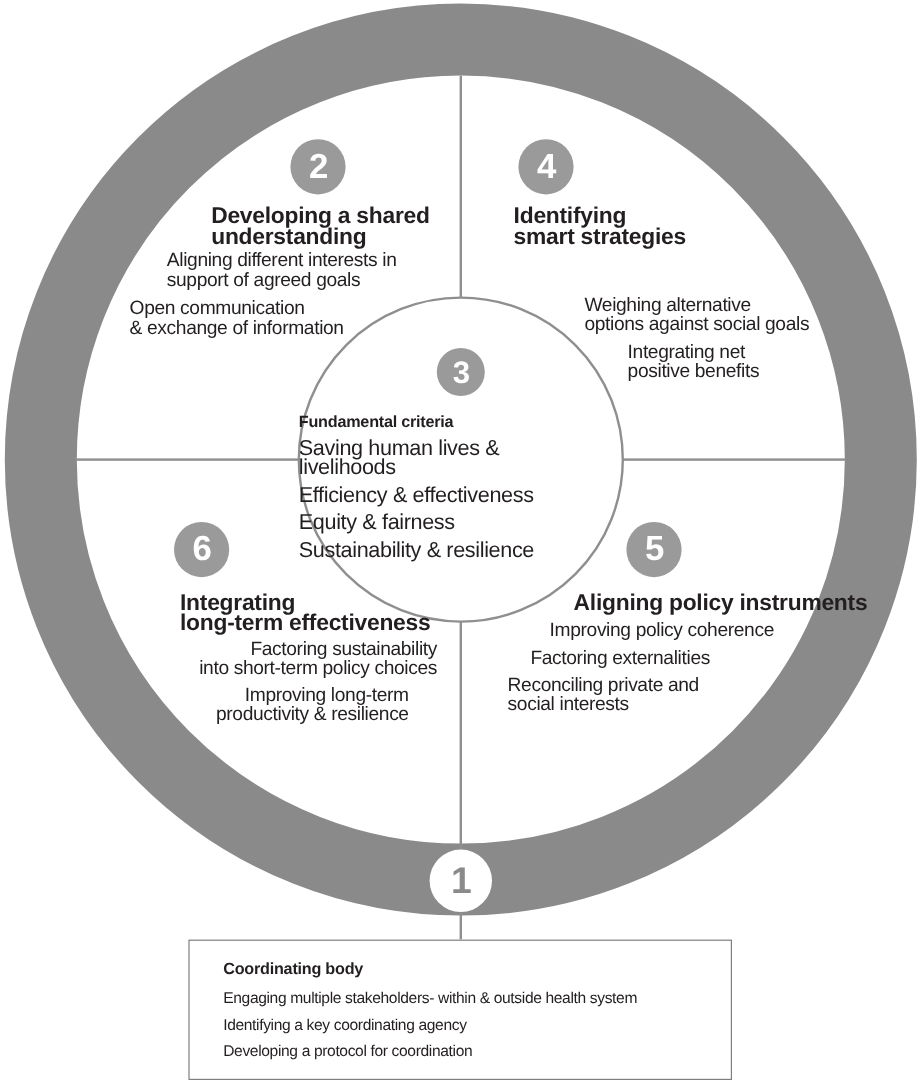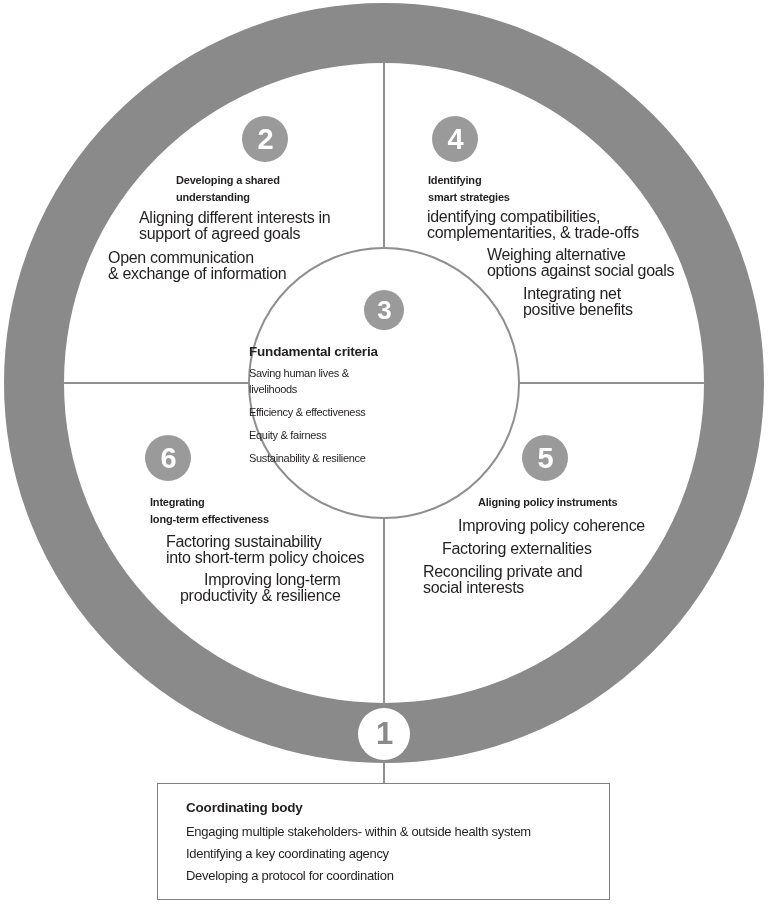--- a/index.html
+++ b/index.html
@@ -46,51 +46,51 @@
   #badge6 { left:145px; top:435px; }
   #badge5 { left:522px; top:435px; }
   #badge1 { left:358px; top:708px; width:52px; height:52px;
             background:#fff; color:#8a8a8a; font-size:31px; }
 
   
   .tb {
     position:absolute; white-space:pre-line;
     font-size:16px; line-height:15.5px; letter-spacing:-0.3px;
   }
-  .tb.bold { font-weight:bold; font-size:11px; line-height:17px; letter-spacing:-0.2px; }
+  .tb.bold { font-weight:bold; font-size:19px; line-height:17px; letter-spacing:-0.2px; }
 
   #q2-title { left:176px; top:172px; }
   #q2-i0    { left:139px; top:210px; }
   #q2-i1    { left:108px; top:250px; }
 
   #q4-title { left:428px; top:172px; }
   #q4-i0    { left:427px; top:209px; }
   #q4-i1    { left:487px; top:247px; }
   #q4-i2    { left:523px; top:286px; }
 
   #q6-title { left:150px; top:494px; }
-  #q6-i0    { left:166px; top:534px; }
+  #q6-i0    { left:166px; top:534px;text-align:right; }
   #q6-i1    { left:180px; top:572px;text-align:right; }
 
   #q5-title { left:478px; top:494px; }
   #q5-i0    { left:458px; top:518px; }
   #q5-i1    { left:442px; top:541px; }
   #q5-i2    { left:423px; top:564px; }
 
   
   .center-text {
     position:absolute; left:249px; top:344px; width:270px;
     text-align:left;
   }
   .center-text .title {
     font-weight:bold; font-size:13.5px; line-height:16px; letter-spacing:-0.2px;
     margin-bottom:5px;
   }
   .center-text .item {
-    font-size:11px; line-height:16px; letter-spacing:-0.3px;
+    font-size:18px; line-height:16px; letter-spacing:-0.3px;
     white-space:pre-line; margin-bottom:7px;
   }
 
   
   .cbox {
     position:absolute; left:157px; top:783px;
     width:453px; height:117px;
     background:#fff; border:1.5px solid #7f7f7f;
     padding:15px 18px 0 28px;
   }
@@ -120,22 +120,20 @@
   <div class="tb bold" id="q2-title">Developing a shared
 understanding</div>
   <div class="tb" id="q2-i0">Aligning different interests in
 support of agreed goals</div>
   <div class="tb" id="q2-i1">Open communication
 &amp; exchange of information</div>
 
   <div class="badge" id="badge4">4</div>
   <div class="tb bold" id="q4-title">Identifying
 smart strategies</div>
-  <div class="tb" id="q4-i0">identifying compatibilities,
-complementarities, &amp; trade-offs</div>
   <div class="tb" id="q4-i1">Weighing alternative
 options against social goals</div>
   <div class="tb" id="q4-i2">Integrating net
 positive benefits</div>
 
   <div class="badge" id="badge3">3</div>
   <div class="center-text">
     <div class="title">Fundamental criteria</div>
     <div class="item">Saving human lives &amp;
 livelihoods</div>

